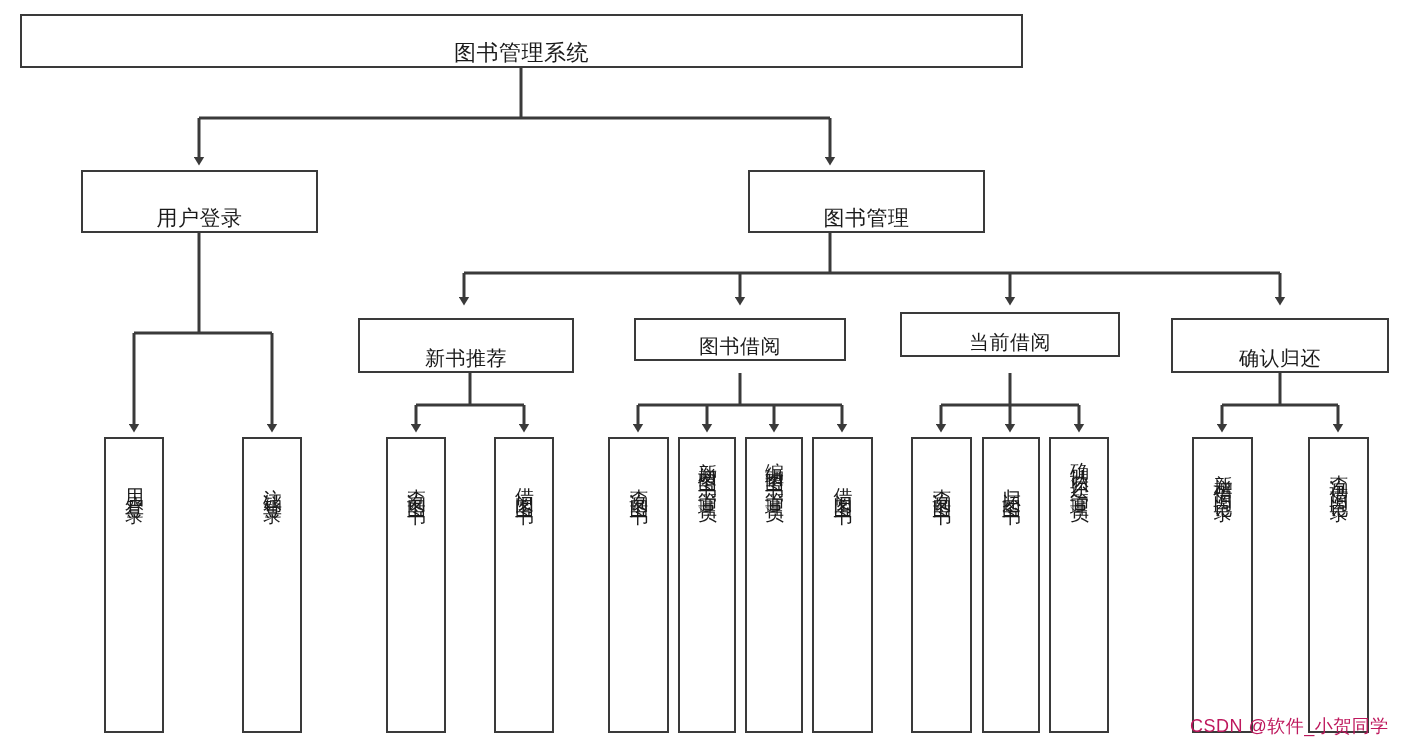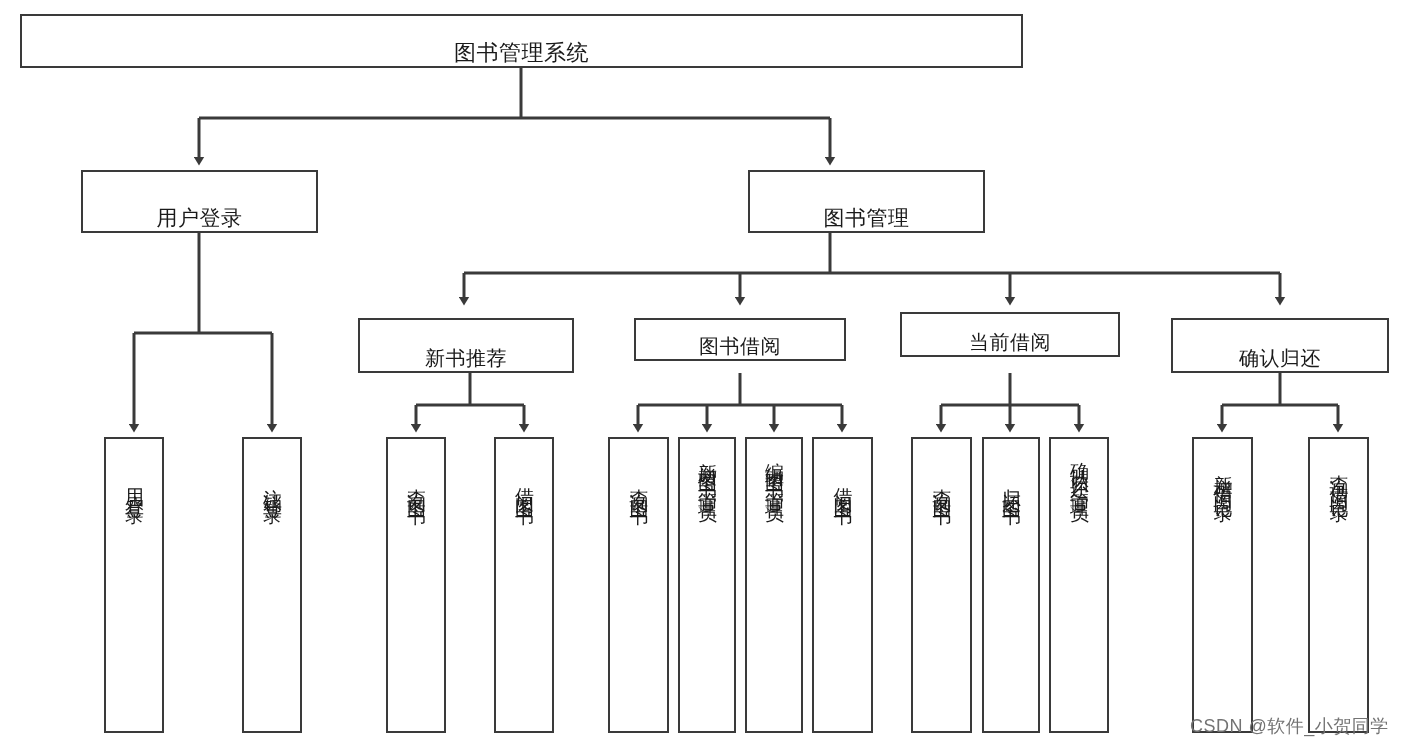--- a/index.html
+++ b/index.html
@@ -50,21 +50,21 @@
   .vtext {
     writing-mode: vertical-rl;
     text-orientation: upright;
     letter-spacing: 6px;
     line-height: 1.1;
     white-space: nowrap;
     color: #1a1a1a;
   }
   .watermark {
     position: absolute;
-    color: #737373;
+    color: #be185d;
     font-size: 18px;
     letter-spacing: 0.5px;
     white-space: nowrap;
     user-select: none;
   }
 </style>
 </head>
 <body>
 
 <div id="canvas">

